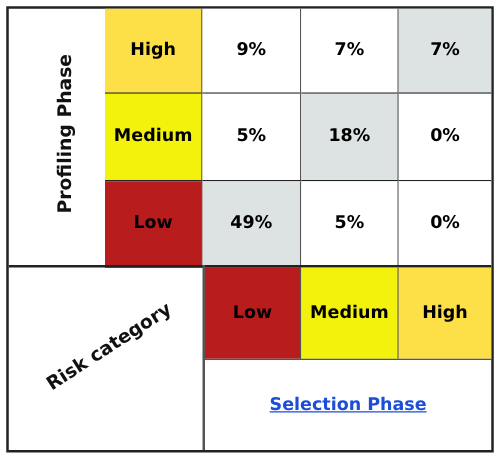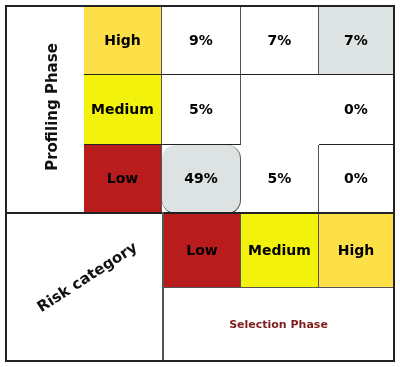--- a/index.html
+++ b/index.html
@@ -110,24 +110,25 @@
 
   #selection-phase-label {
     position: absolute;
     left: 157px;
     top: 280px;
     width: 229px;
     height: 72px;
     display: flex;
     align-items: center;
     justify-content: center;
-    font-size: 11px;
+    font-size: 14px;
     font-weight: bold;
-    color: #7f1d1d;
+    color: #1d4ed8;
     border-top: 1px solid #555555;
+    text-decoration: underline;
   }
 </style>
 </head>
 <body>
 
 <div id="matrix-root">
 
   <div id="profiling-phase-label">Profiling Phase</div>
 
   <div class="cell label-cell sw-red" style="left:77px; top:0px; width:78px; height:68px;">High</div>
@@ -135,26 +136,27 @@
   <div class="cell grid-cell pct" style="left:155px; top:0px; width:79px; height:68px;">9%</div>
 
   <div class="cell grid-cell pct" style="left:234px; top:0px; width:78px; height:68px;">7%</div>
 
   <div class="cell grid-cell pct shaded last-col" style="left:312px; top:0px; width:74px; height:68px;">7%</div>
 
   <div class="cell label-cell sw-yellow" style="left:77px; top:68px; width:78px; height:70px;">Medium</div>
 
   <div class="cell grid-cell pct" style="left:155px; top:68px; width:79px; height:70px;">5%</div>
 
+  <div class="cell grid-cell pct shaded" style="left:234px; top:68px; width:78px; height:70px;">18%</div>
 
   <div class="cell grid-cell pct last-col" style="left:312px; top:68px; width:74px; height:70px;">0%</div>
 
   <div class="cell label-cell sw-green" style="left:77px; top:138px; width:78px; height:69px;">Low</div>
 
-  <div class="cell grid-cell pct shaded" style="left:155px; top:138px; width:79px; height:69px;border-radius:14px;">49%</div>
+  <div class="cell grid-cell pct shaded" style="left:155px; top:138px; width:79px; height:69px;">49%</div>
 
   <div class="cell grid-cell pct" style="left:234px; top:138px; width:78px; height:69px;">5%</div>
 
   <div class="cell grid-cell pct last-col" style="left:312px; top:138px; width:74px; height:69px;">0%</div>
 
   <div id="mid-divider"></div>
   <div id="left-vert-divider"></div>
 
   <div id="risk-category-label">Risk category</div>
 

